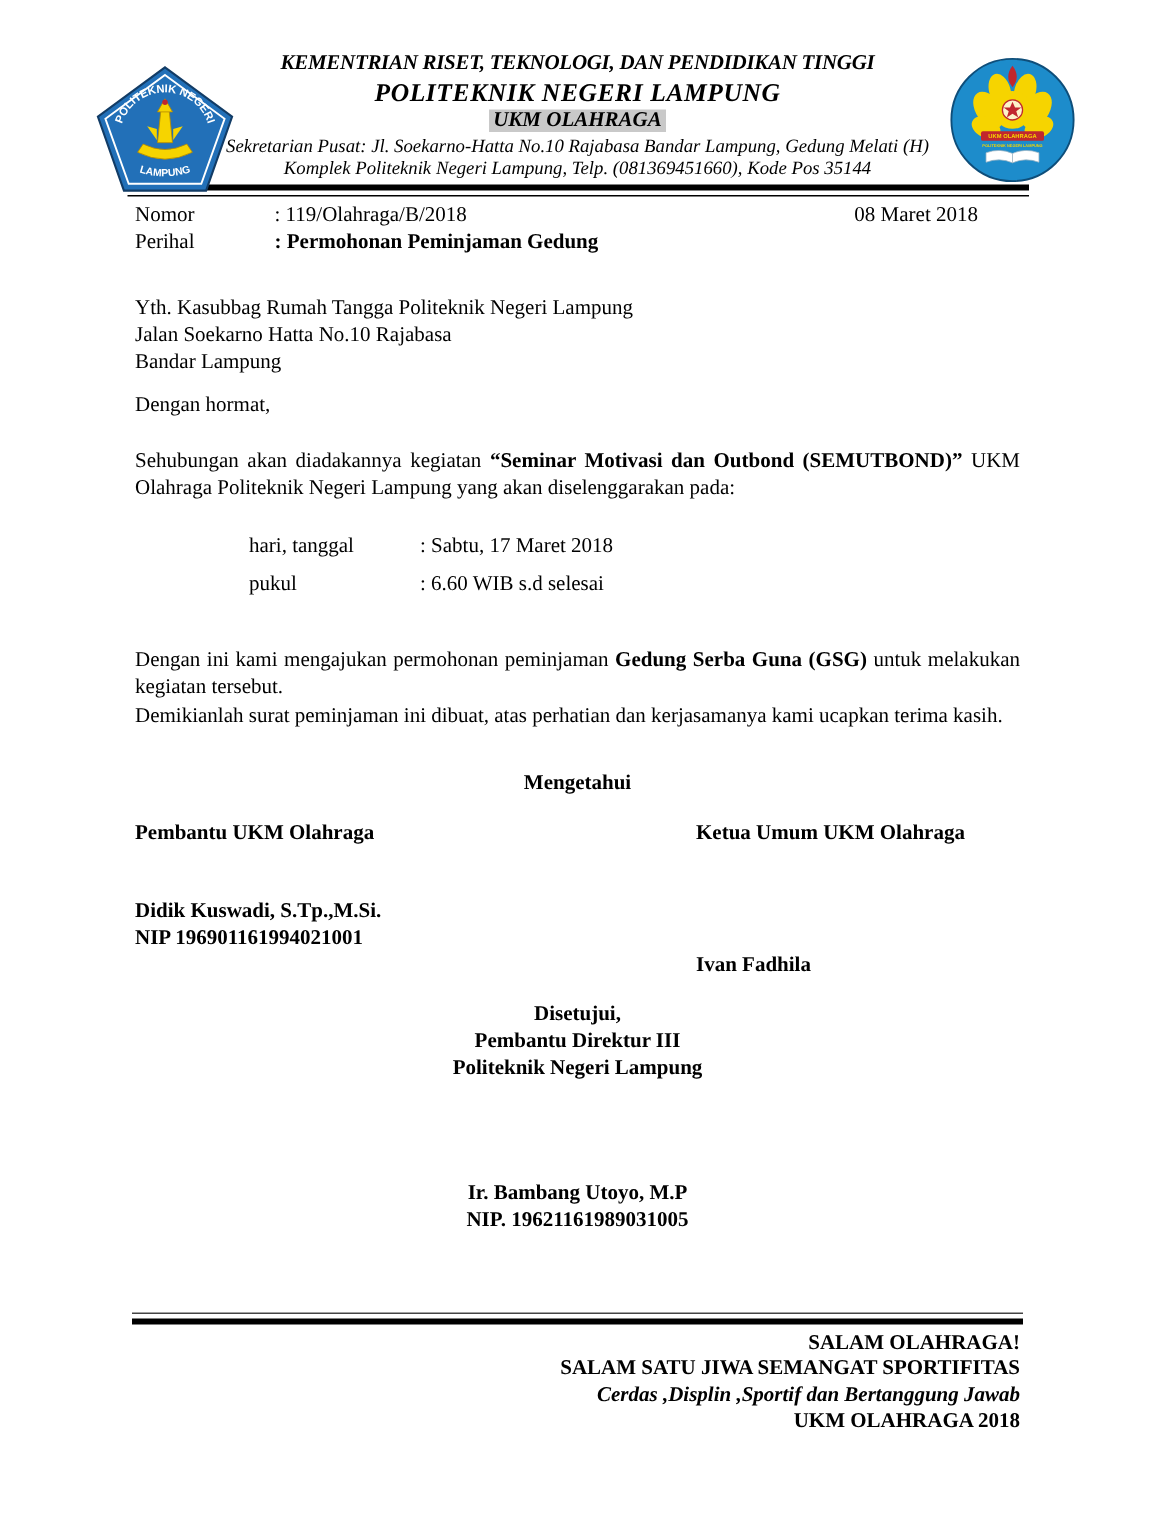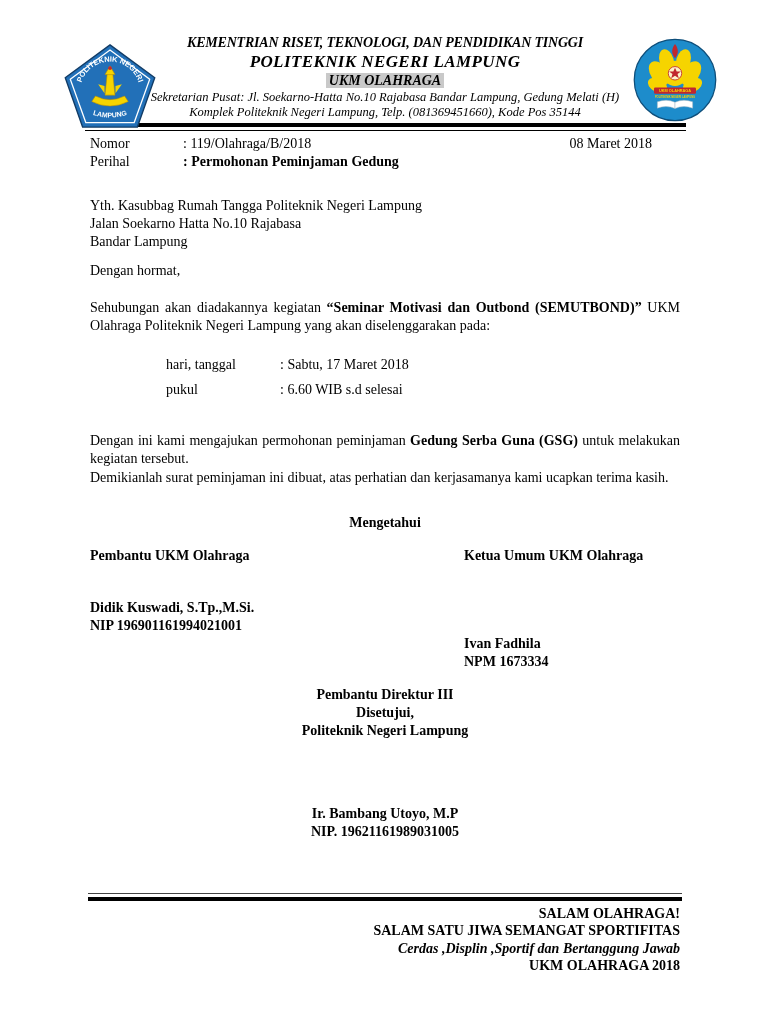--- a/index.html
+++ b/index.html
@@ -160,27 +160,26 @@
     <span class="bold sig-col-r">Ketua Umum UKM Olahraga</span>
   </div>
 
   <div class="sig-row sig-names">
     <span>
       <span class="bold" style="display:block">Didik Kuswadi, S.Tp.,M.Si.</span>
       <span class="bold" style="display:block">NIP 196901161994021001</span>
     </span>
     <span class="sig-col-r">
       <span class="bold" style="display:block">Ivan Fadhila</span>
-      <span class="bold" style="display:block">NPM 1673334</span>
     </span>
   </div>
 
   <div class="center bold approval">
+    <div>Disetujui,</div>
     <div>Pembantu Direktur III</div>
-    <div>Disetujui,</div>
     <div>Politeknik Negeri Lampung</div>
   </div>
 
   <div class="center bold approver">
     <div>Ir. Bambang Utoyo, M.P</div>
     <div>NIP. 19621161989031005</div>
   </div>
 
   <div class="rule-footer"></div>
   <div class="footer">

